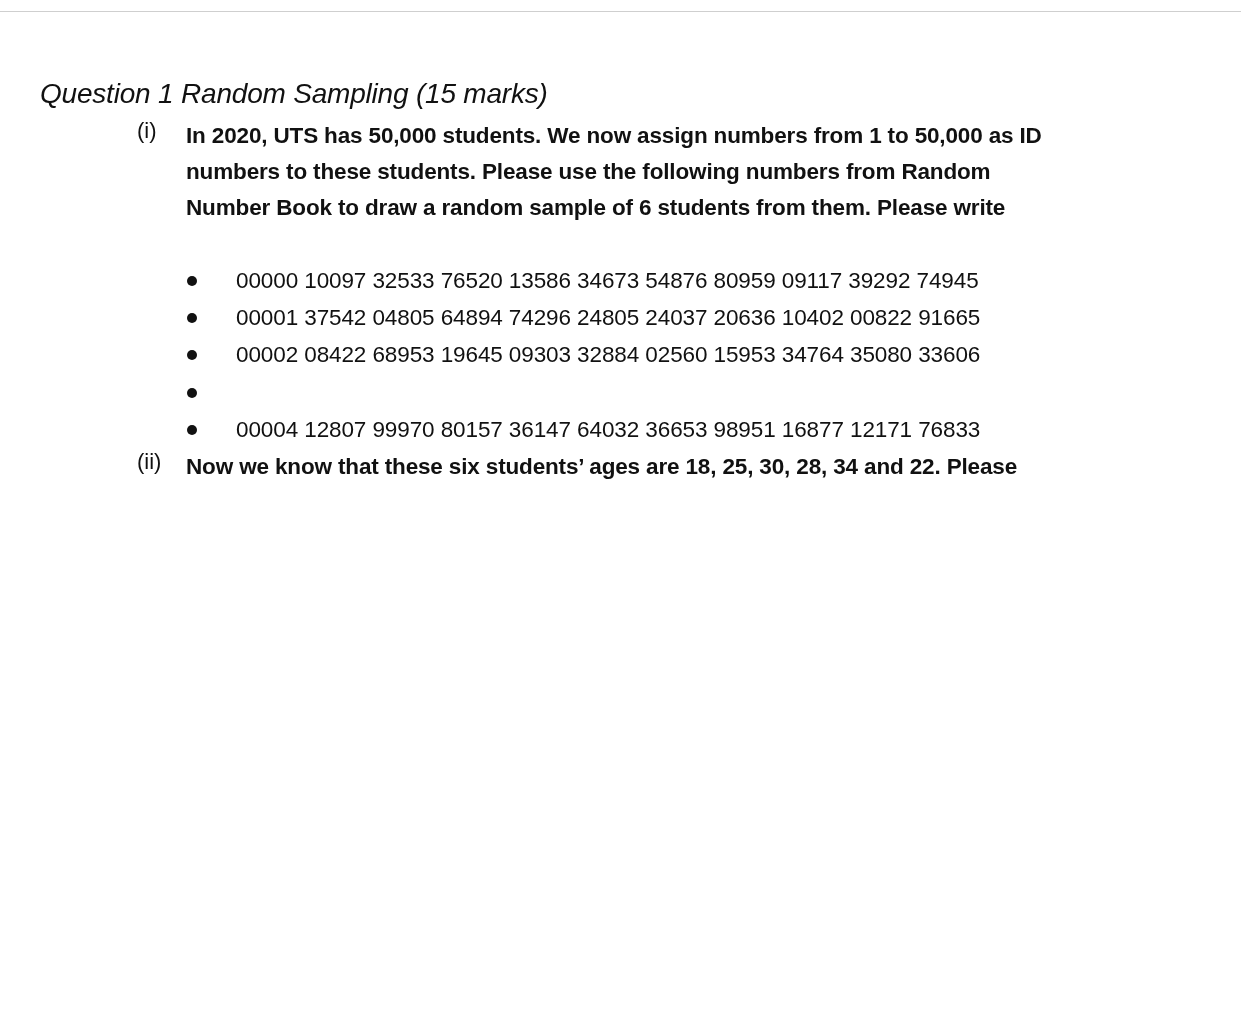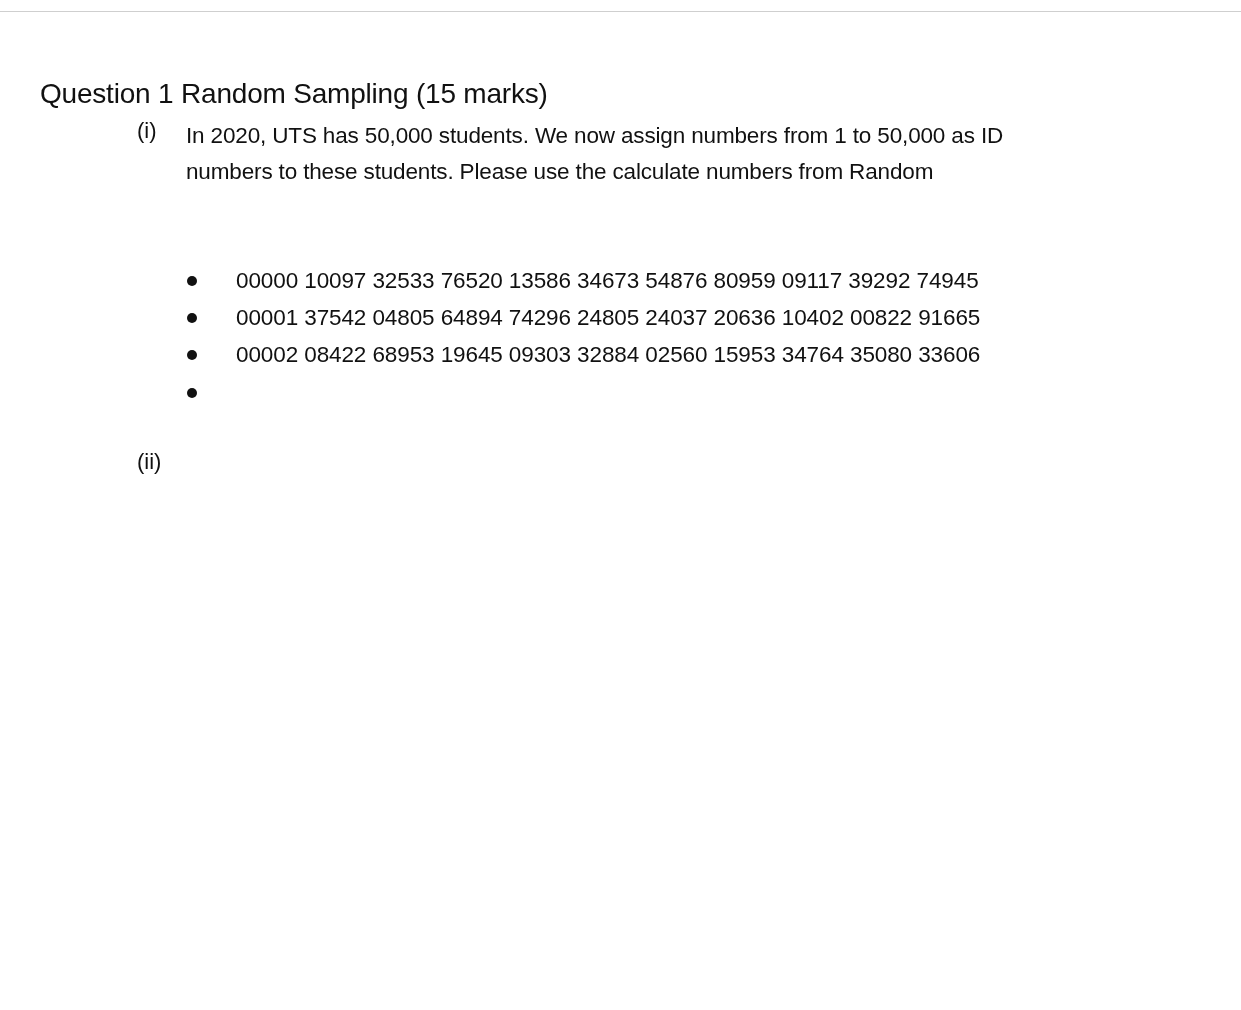--- a/index.html
+++ b/index.html
@@ -29,20 +29,21 @@
       top: 0;
       width: 1241px;
     }
     .q-title {
       position: absolute;
       left: 40px;
       top: 78px;
       font-size: 28px;
       letter-spacing: -0.2px;
       white-space: nowrap;
+      font-style: italic;
     }
     .part {
       position: absolute;
       left: 0;
       width: 1241px;
     }
     .part-label {
       position: absolute;
       left: 137px;
       top: 0;
@@ -54,20 +55,21 @@
       left: 186px;
       top: 0;
       width: 920px;
       font-size: 22.5px;
       line-height: 36px;
       letter-spacing: -0.15px;
     }
     .part-text .ln {
       display: block;
       white-space: nowrap;
+      font-weight: bold;
     }
     .part-i { top: 118px; }
     .part-ii { top: 449px; }
     .bullets {
       position: absolute;
       left: 0;
       top: 263px;
       width: 1241px;
       margin: 0;
       padding: 0;
@@ -103,41 +105,47 @@
 <div class="top-rule"></div>
 
 <div class="doc">
 
   <div class="q-title">Question 1 Random Sampling (15 marks)</div>
 
   <div class="part part-i">
     <span class="part-label">(i)</span>
     <div class="part-text">
       <span class="ln">In 2020, UTS has 50,000 students. We now assign numbers from 1 to 50,000 as ID</span>
-      <span class="ln">numbers to these students. Please use the calculate numbers from Random</span>
+      <span class="ln">numbers to these students. Please use the following numbers from Random</span>
+      <span class="ln">Number Book to draw a random sample of 6 students from them. Please write</span>
     </div>
   </div>
 
   <ul class="bullets">
     <li class="bullet-row">
       <span class="bullet-dot"></span>
       <span class="bullet-text">00000 10097 32533 76520 13586 34673 54876 80959 09117 39292 74945</span>
     </li>
     <li class="bullet-row">
       <span class="bullet-dot"></span>
       <span class="bullet-text">00001 37542 04805 64894 74296 24805 24037 20636 10402 00822 91665</span>
     </li>
     <li class="bullet-row">
       <span class="bullet-dot"></span>
       <span class="bullet-text">00002 08422 68953 19645 09303 32884 02560 15953 34764 35080 33606</span>
     </li>
     <li class="bullet-row">
       <span class="bullet-dot"></span>
     </li>
+    <li class="bullet-row">
+      <span class="bullet-dot"></span>
+      <span class="bullet-text">00004 12807 99970 80157 36147 64032 36653 98951 16877 12171 76833</span>
+    </li>
   </ul>
 
   <div class="part part-ii">
     <span class="part-label">(ii)</span>
     <div class="part-text">
+      <span class="ln">Now we know that these six students’ ages are 18, 25, 30, 28, 34 and 22. Please</span>
     </div>
   </div>
 
 </div>
 
 </body></html>

